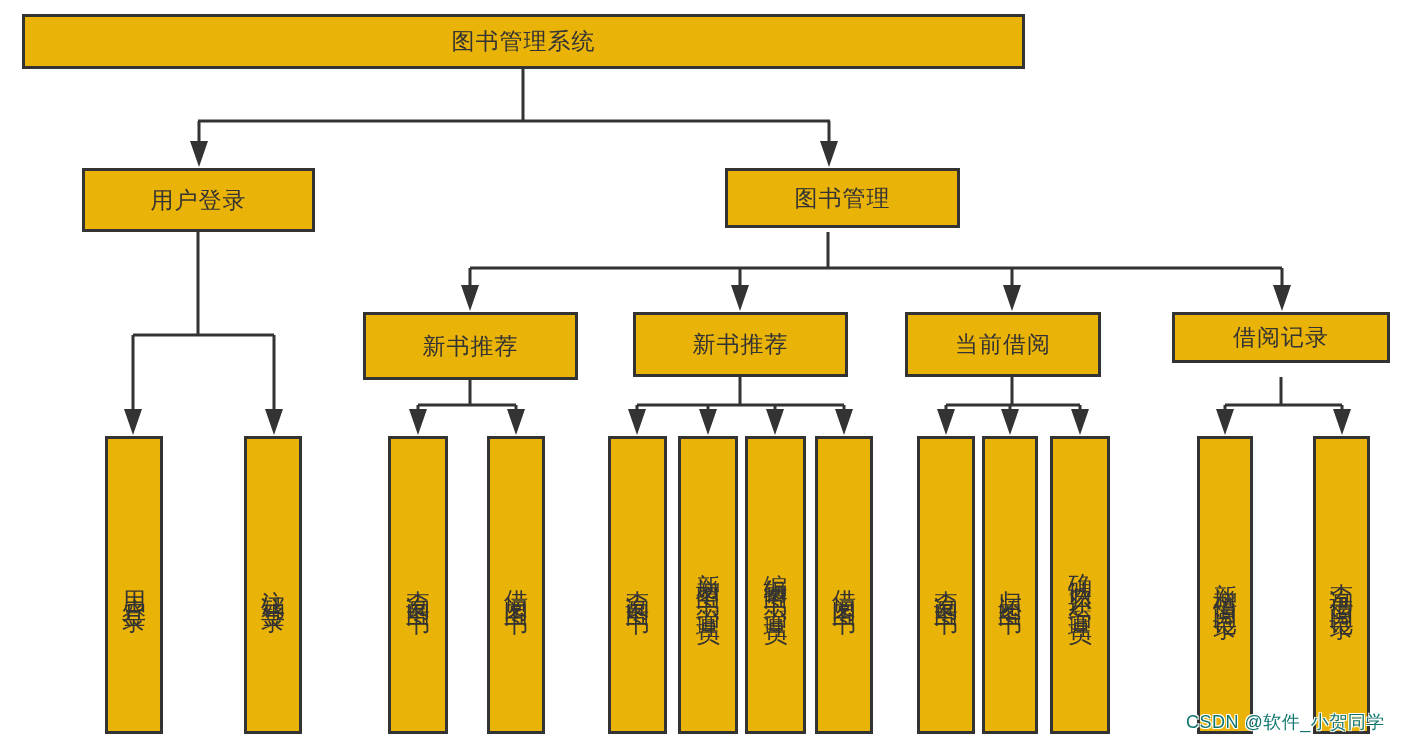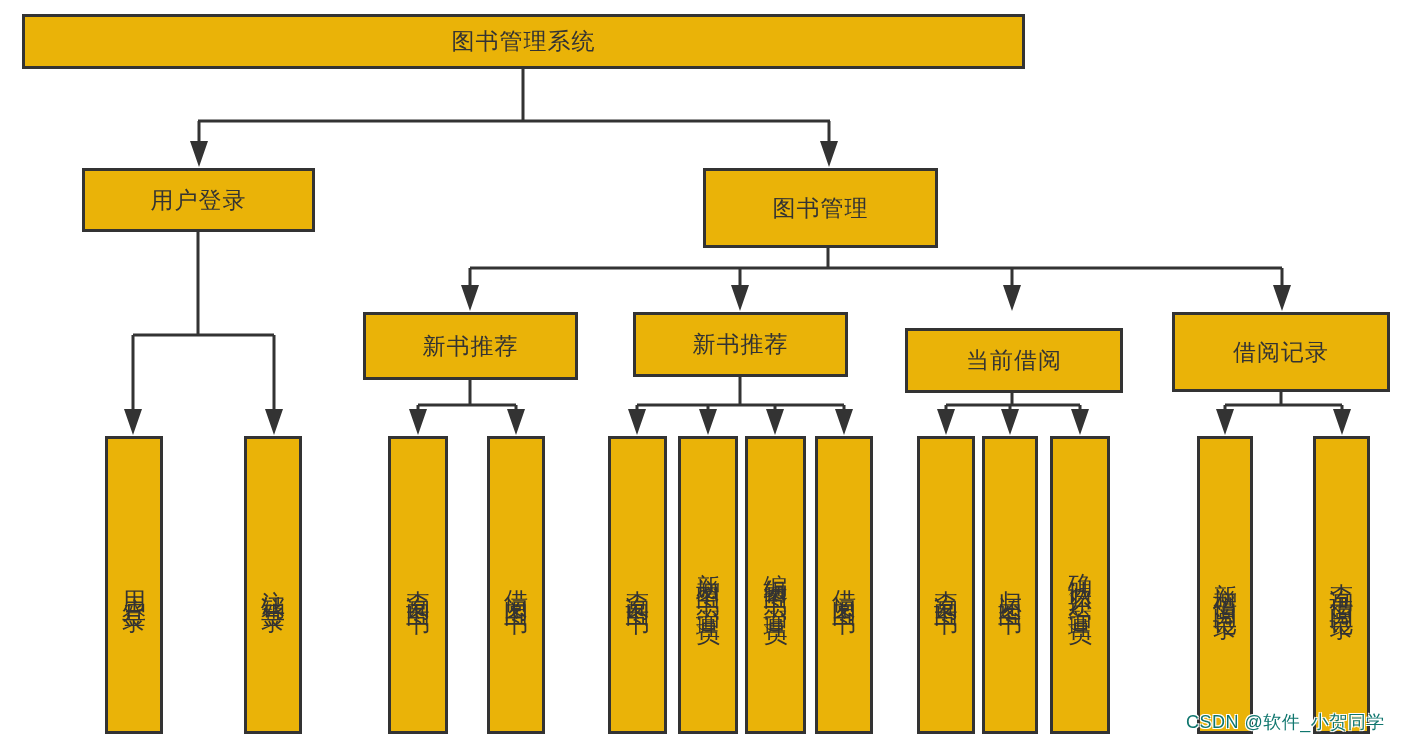--- a/index.html
+++ b/index.html
@@ -51,34 +51,34 @@
          M1216 409 H1234 L1225 435 Z  M1333 409 H1351 L1342 435 Z" fill="#333333" stroke="none"></path>
   </svg>
 
   <div class="box hnode" style="left:22px;top:14px;width:1003px;height:55px">
     <span>图书管理系统</span>
   </div>
 
   <div class="box hnode" style="left:82px;top:168px;width:233px;height:64px">
     <span>用户登录</span>
   </div>
-  <div class="box hnode" style="left:703px;top:168px;width:235px;height:80px">
+  <div class="box hnode" style="left:725px;top:168px;width:235px;height:60px">
     <span>图书管理</span>
   </div>
 
   <div class="box hnode" style="left:363px;top:312px;width:215px;height:68px">
     <span>新书推荐</span>
   </div>
   <div class="box hnode" style="left:633px;top:312px;width:215px;height:65px">
     <span>新书推荐</span>
   </div>
-  <div class="box hnode" style="left:905px;top:328px;width:218px;height:65px">
+  <div class="box hnode" style="left:905px;top:312px;width:196px;height:65px">
     <span>当前借阅</span>
   </div>
-  <div class="box hnode" style="left:1172px;top:312px;width:218px;height:80px">
+  <div class="box hnode" style="left:1172px;top:312px;width:218px;height:51px">
     <span>借阅记录</span>
   </div>
 
   <div class="box leaf" style="left:105px;top:436px;width:58px;height:298px">
     <span class="vtext">用户登录</span>
   </div>
   <div class="box leaf" style="left:244px;top:436px;width:58px;height:298px">
     <span class="vtext">注销登录</span>
   </div>
 

